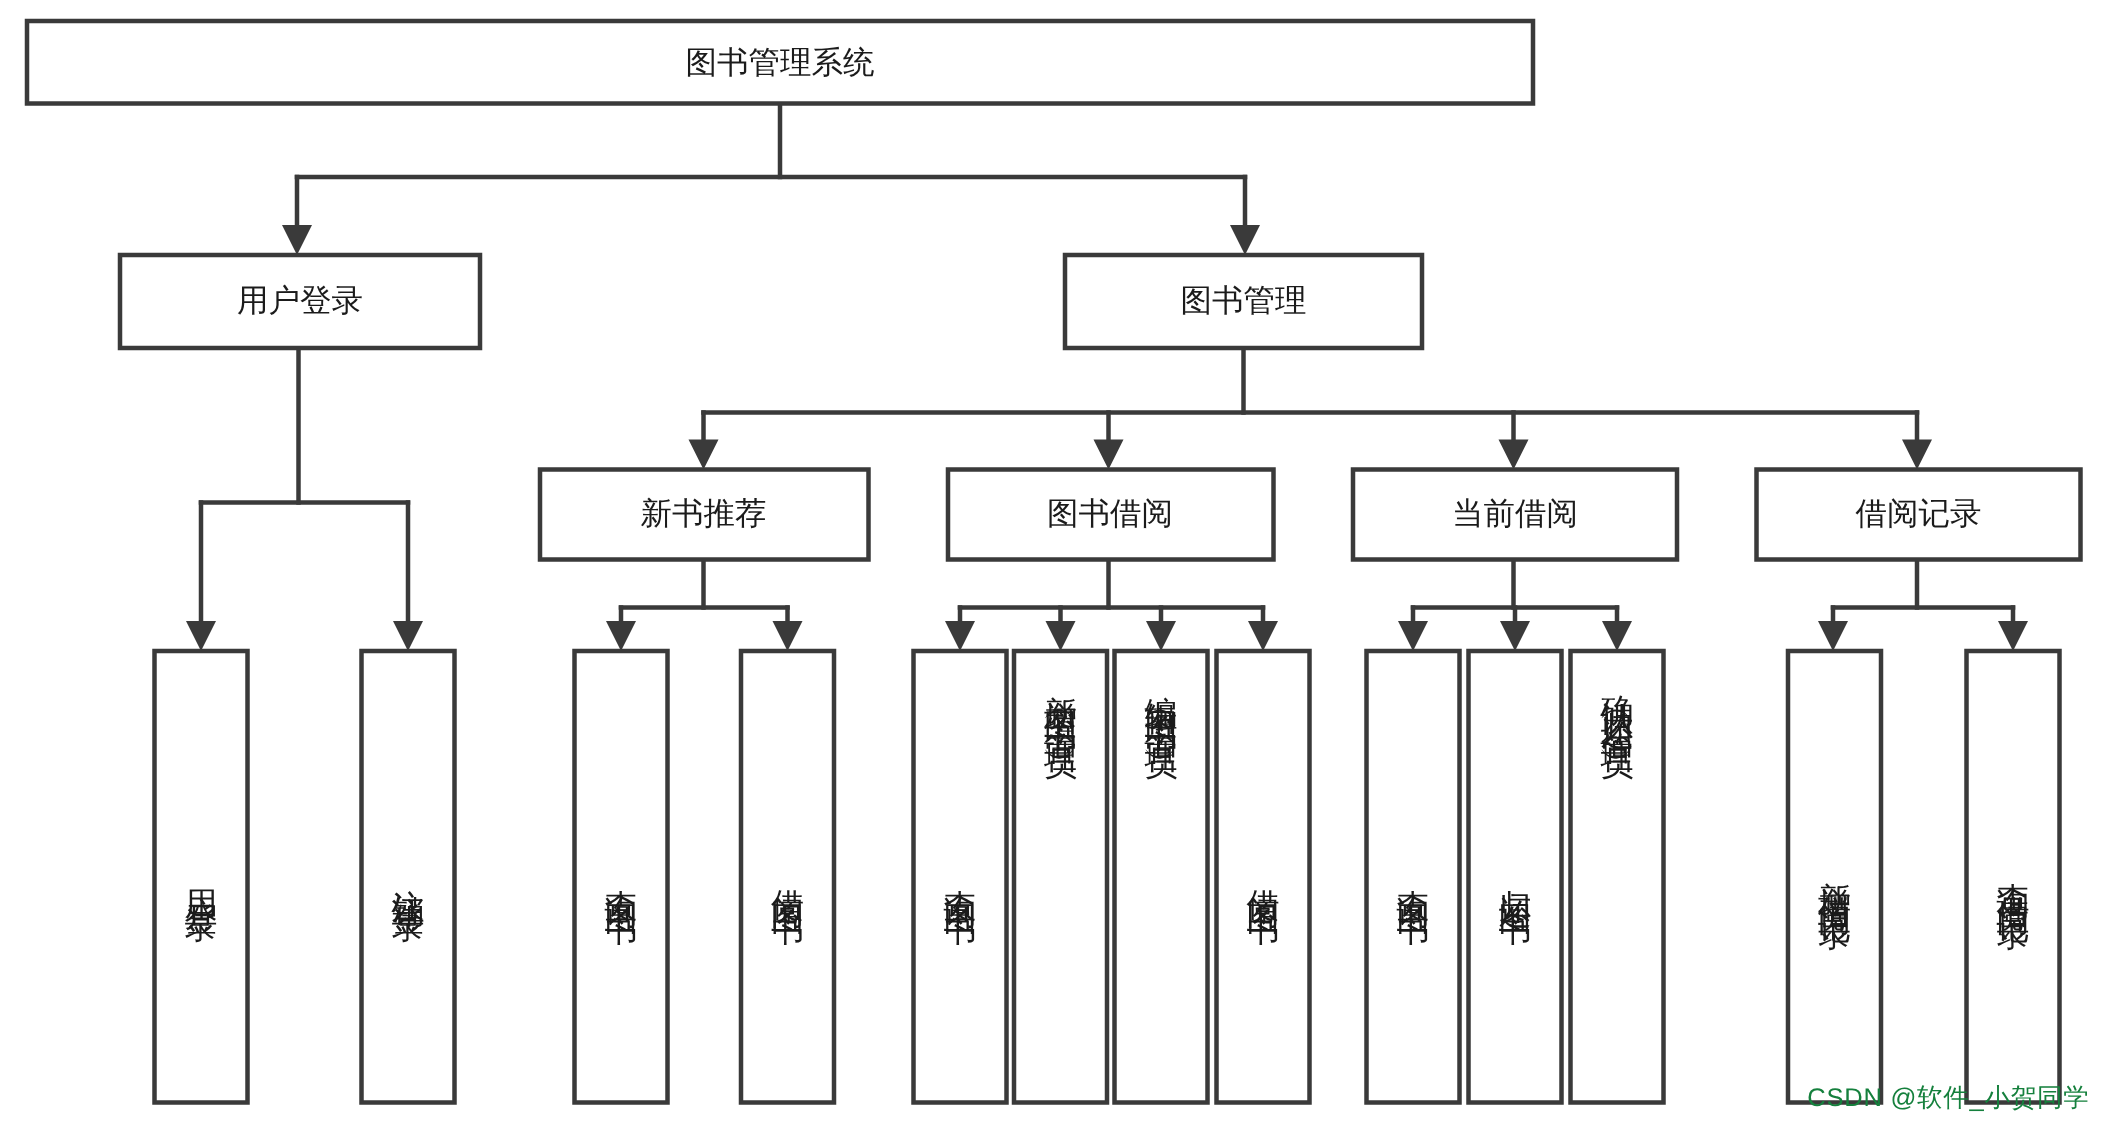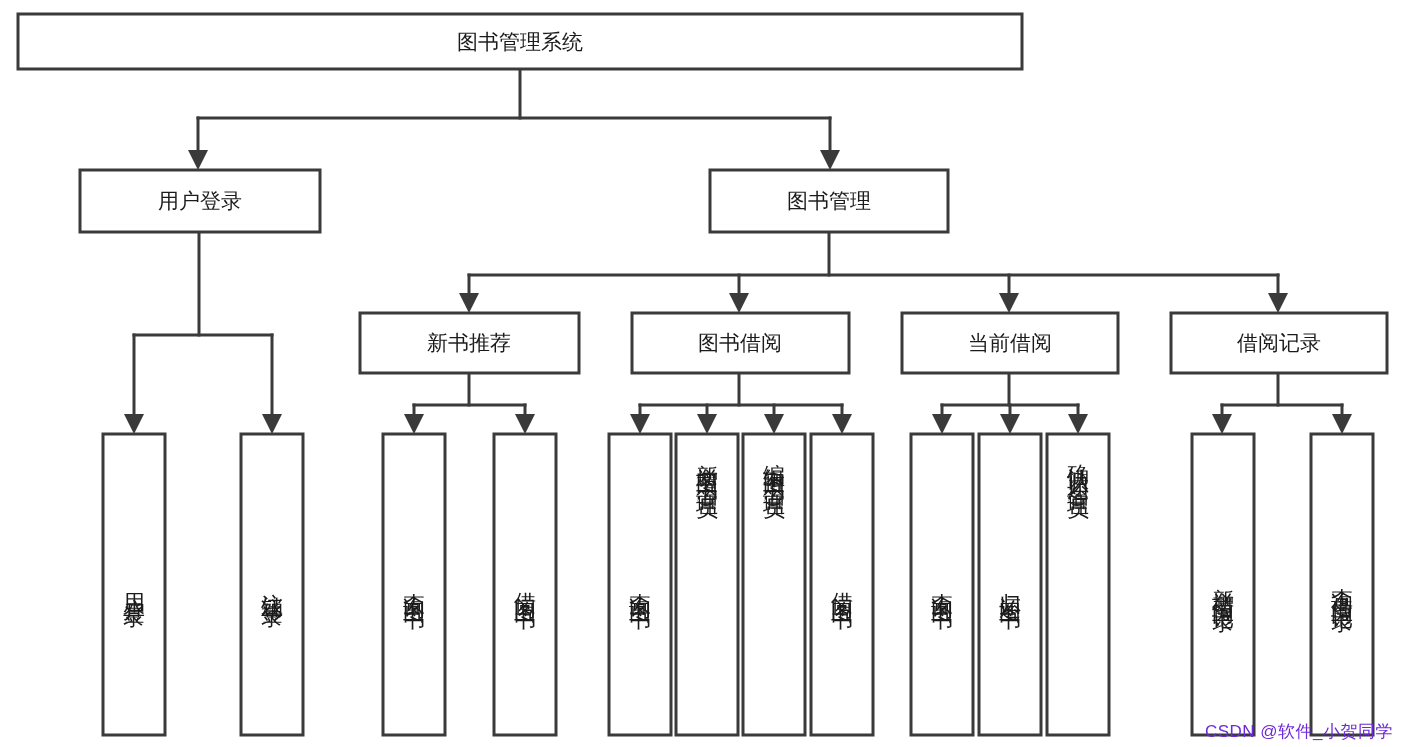--- a/index.html
+++ b/index.html
@@ -59,21 +59,21 @@
     text-align: center;
     white-space: nowrap;
     pointer-events: none;
   }
   .watermark {
     position: absolute;
     right: 12px;
     bottom: 4px;
     font-family: "Liberation Sans", "DejaVu Sans", sans-serif;
     font-size: 17px;
-    color: #6d28d9;
+    color: #15803d;
     letter-spacing: 0.5px;
     white-space: nowrap;
   }
 </style>
 </head>
 <body>
 
 <div id="diagram-root">
 
   <svg class="diagram" viewBox="0 0 1405 747">

